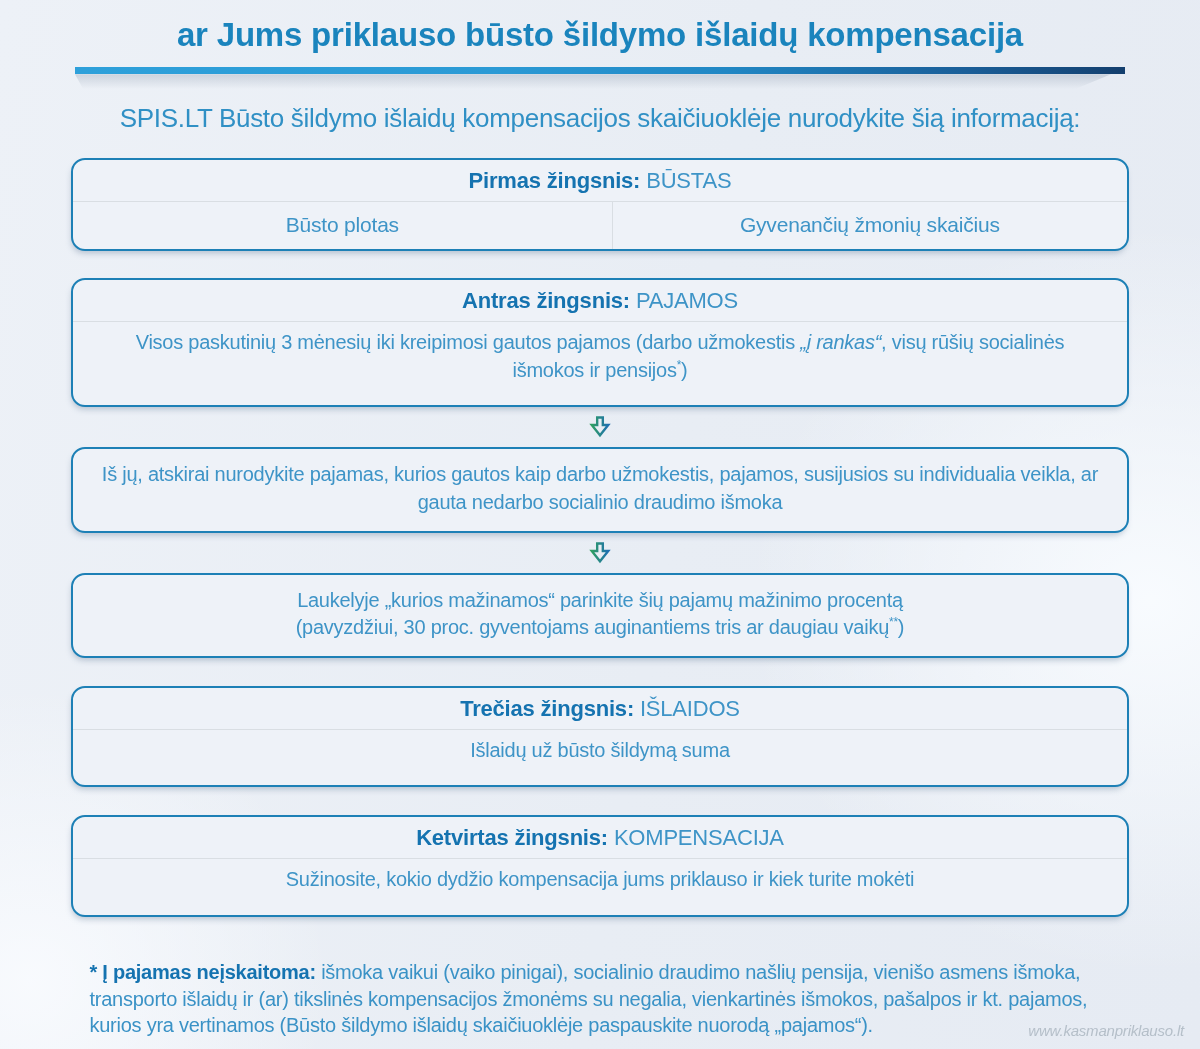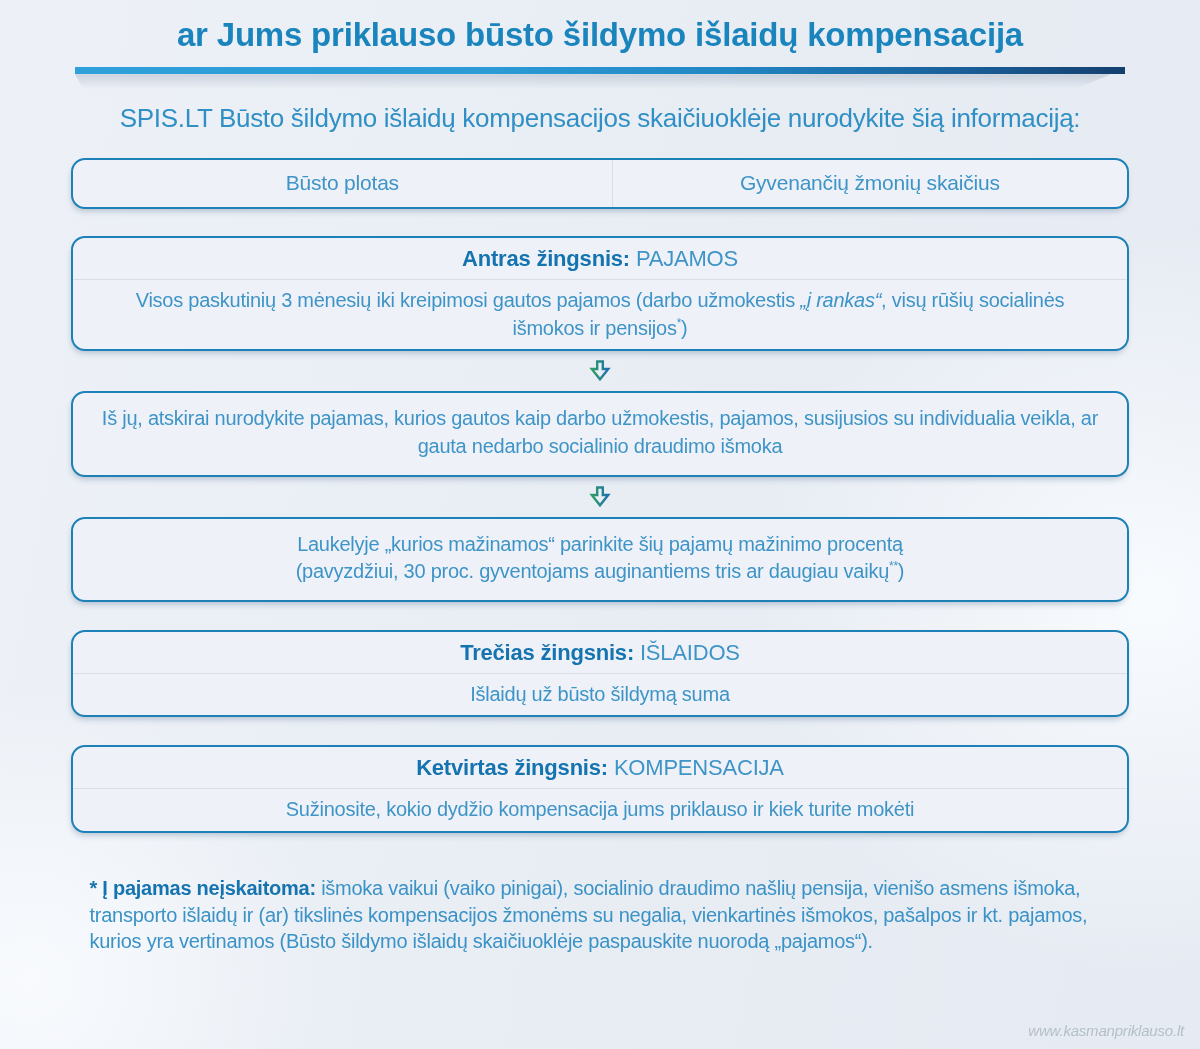--- a/index.html
+++ b/index.html
@@ -69,21 +69,21 @@
     text-align: center;
     padding: 11px 8px 12px;
     font-size: 21px;
     color: #3e94c7;
     letter-spacing: -0.2px;
   }
   .cell.left { flex: 0 0 51.2%; border-right: 1px solid #d9dee3; }
   .box-body {
     margin: 0;
     text-align: center;
-    padding: 7px 52px 7px;
+    padding: 7px 52px 21px;
     font-size: 20px;
     line-height: 1.38;
     color: #3e94c7;
     letter-spacing: -0.25px;
   }
   .box.plain .box-body { padding: 12px 14px 14px; }
   .box-body sup { font-size: 60%; }
   .arrow { width: 26px; height: 26px; margin: 7px auto; }
   
   .footnotes { width: 1045px; margin: 42px auto 0; padding-left: 12px; }
@@ -115,20 +115,24 @@
   <div class="rule-wrap">
     <div class="rule"></div>
     <div class="rule-shadow"></div>
   </div>
 
   <p class="subtitle">SPIS.LT Būsto šildymo išlaidų kompensacijos skaičiuoklėje nurodykite šią informaciją:</p>
 
   <div class="content">
 
     <section class="box">
+      <div class="box-header">
+        <strong>Pirmas žingsnis:</strong>
+        <span>BŪSTAS</span>
+      </div>
       <div class="split-row">
         <div class="cell left">Būsto plotas</div>
         <div class="cell">Gyvenančių žmonių skaičius</div>
       </div>
     </section>
 
     <section class="box gap-a">
       <div class="box-header">
         <strong>Antras žingsnis:</strong>
         <span>PAJAMOS</span>

